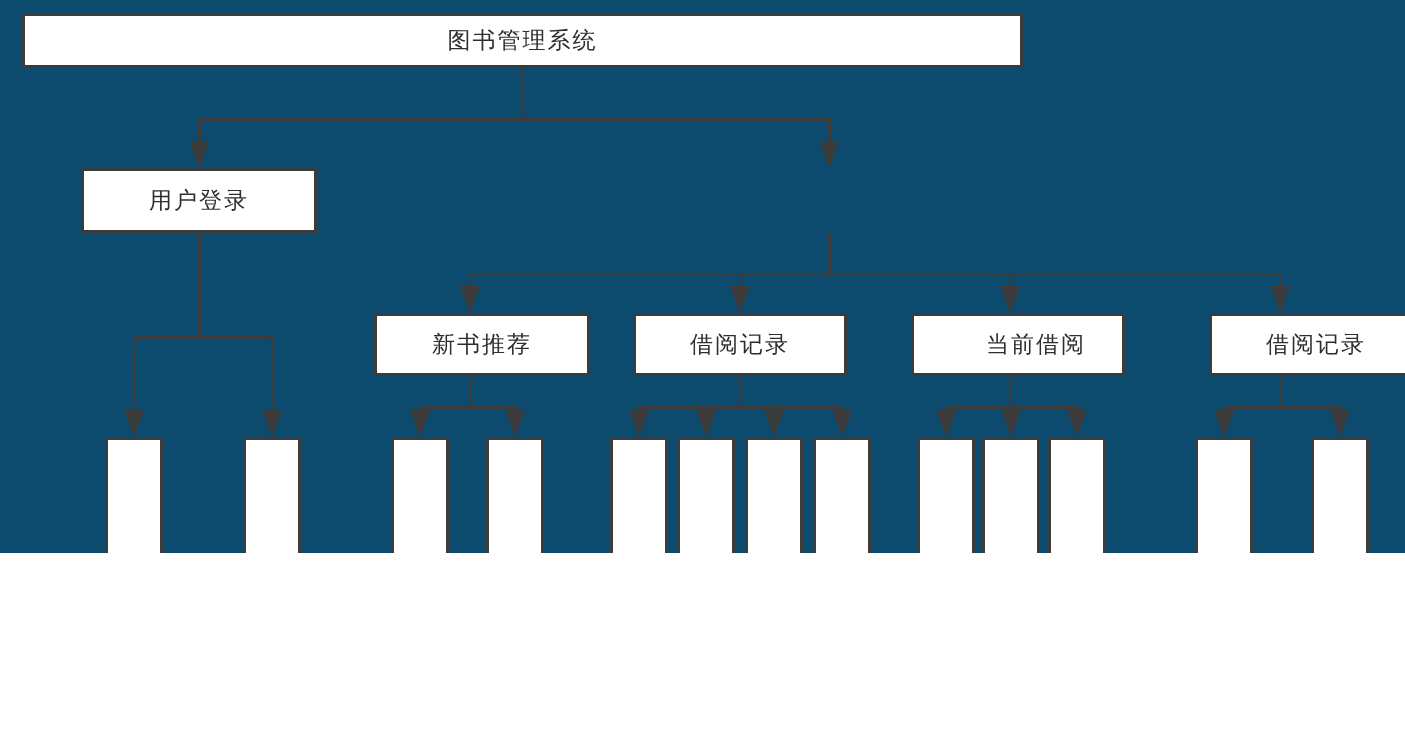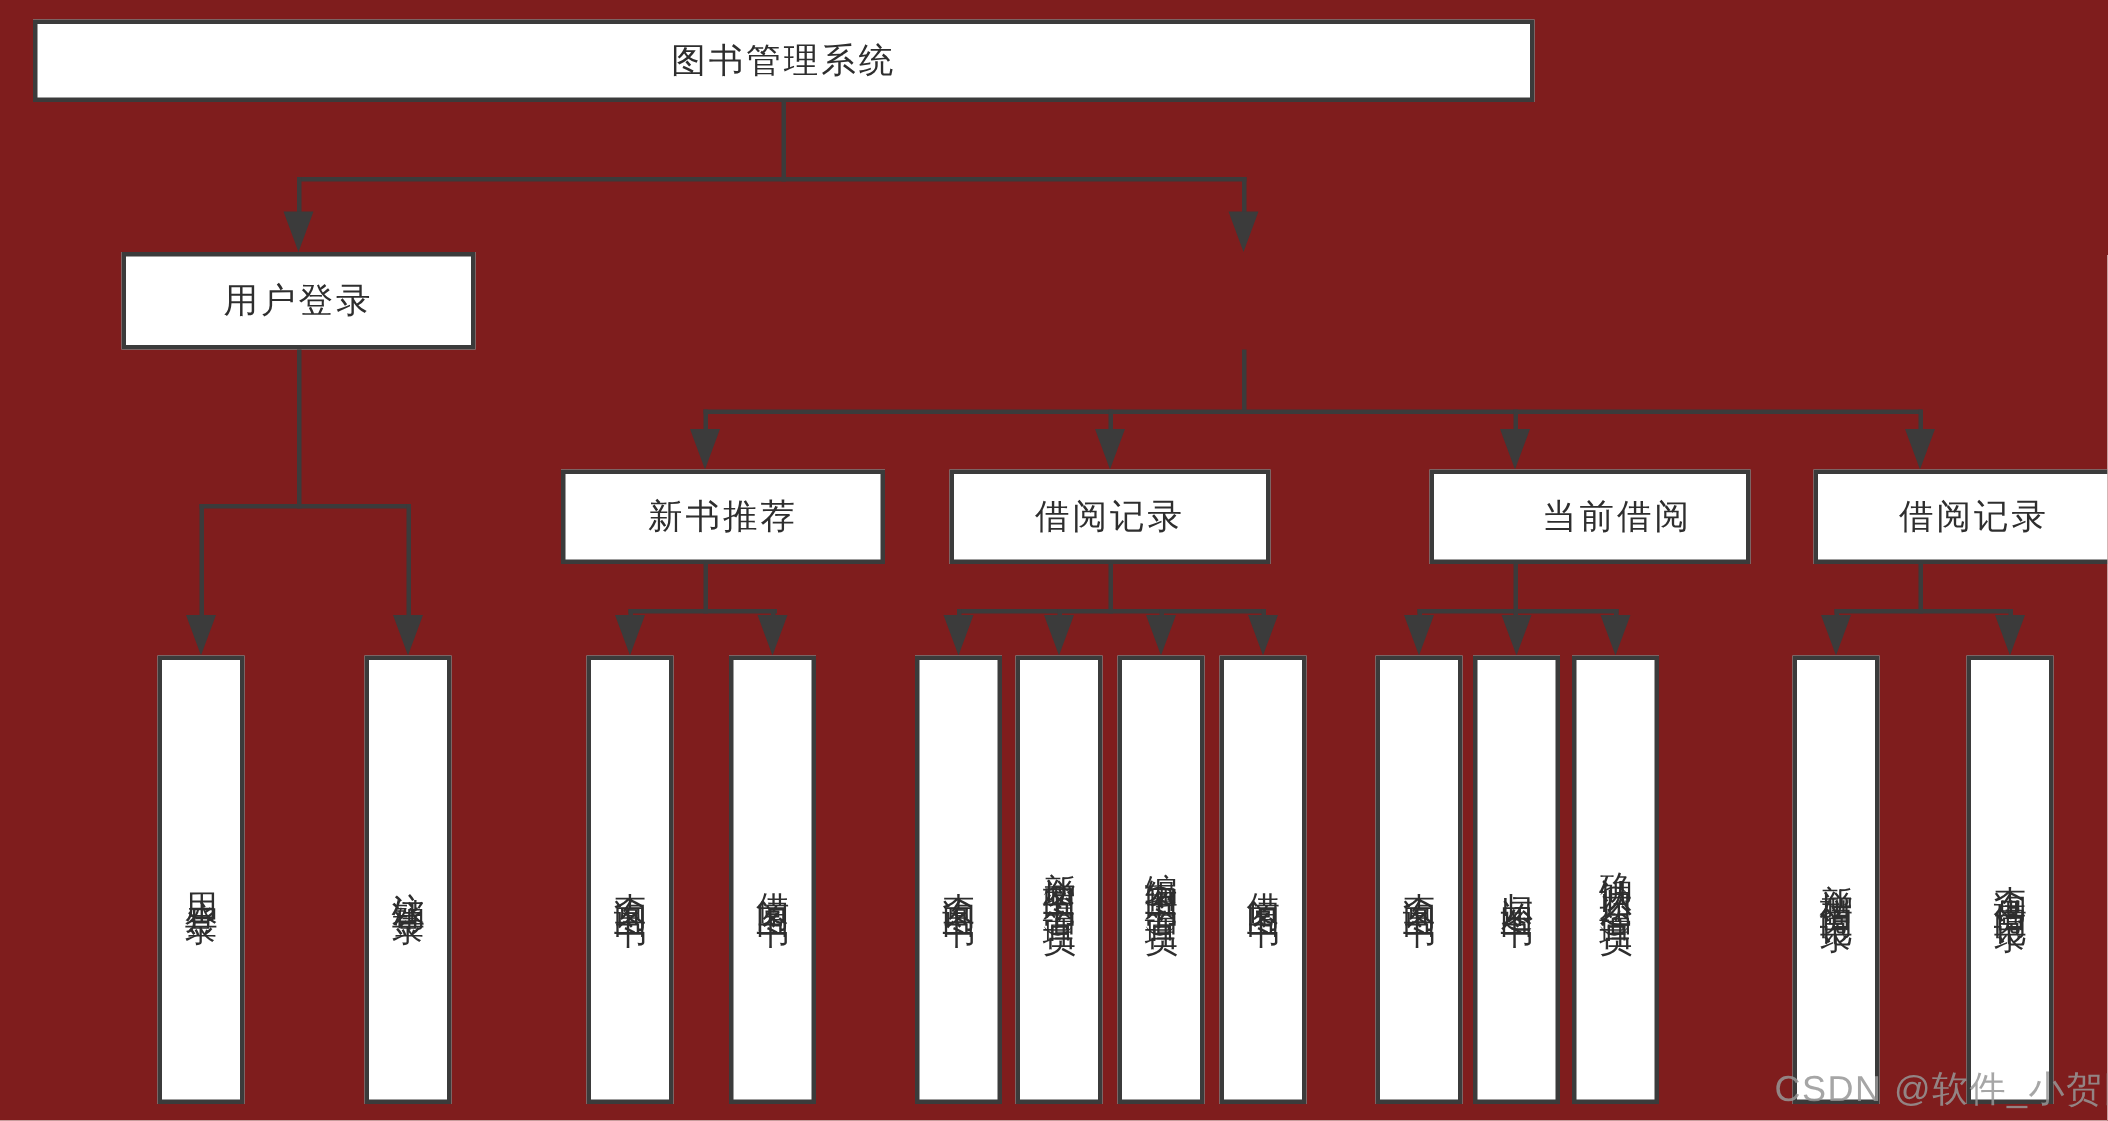--- a/index.html
+++ b/index.html
@@ -1,18 +1,18 @@
 <!DOCTYPE html>
 <html><head>
 <meta charset="utf-8">
 <style>
   html,body { margin:0; padding:0; background:#ffffff; }
   .canvas {
-    position:relative; width:1405px; height:747px;
-    background:#7f1d1d; overflow:hidden;
+    position:relative; width:1405px; height:553px;
+    background:#0c4a6e; overflow:hidden;
     font-family:"Liberation Sans", sans-serif;
   }
   .node {
     position:absolute; box-sizing:border-box;
     border:3px solid #3b3b3b; background:#ffffff;
     display:flex; align-items:center; justify-content:center;
     font-size:23px; color:#2e2e2e; letter-spacing:2px;
     line-height:1.2; white-space:nowrap;
   }
   .vnode {
@@ -62,21 +62,21 @@
   <div class="arrow" style="left:460px;top:286px;"></div>
   <div class="vl" style="left:739px;top:273px;width:3px;height:15px;"></div>
   <div class="arrow" style="left:730px;top:286px;"></div>
   <div class="vl" style="left:1009px;top:273px;width:3px;height:15px;"></div>
   <div class="arrow" style="left:1000px;top:286px;"></div>
   <div class="vl" style="left:1279px;top:273px;width:3px;height:15px;"></div>
   <div class="arrow" style="left:1270px;top:286px;"></div>
 
   <div class="node" style="left:362px;top:313px;width:216px;height:63px;margin-left:12px;">新书推荐</div>
   <div class="node" style="left:633px;top:313px;width:214px;height:63px;">借阅记录</div>
-  <div class="node" style="left:953px;top:313px;width:214px;height:63px;padding-left:36px;">当前借阅</div>
+  <div class="node" style="left:911px;top:313px;width:214px;height:63px;padding-left:36px;">当前借阅</div>
   <div class="node" style="left:1173px;top:313px;width:214px;height:63px;margin-left:36px;">借阅记录</div>
 
   <div class="vl" style="left:469px;top:376px;width:3px;height:33px;"></div>
   <div class="hl" style="left:419px;top:406px;width:99px;height:3px;"></div>
   <div class="vl" style="left:419px;top:406px;width:3px;height:6px;"></div>
   <div class="arrow" style="left:410px;top:410px;"></div>
   <div class="vl" style="left:514px;top:406px;width:3px;height:6px;"></div>
   <div class="arrow" style="left:505px;top:410px;"></div>
 
   <div class="vl" style="left:739px;top:376px;width:3px;height:33px;"></div>

